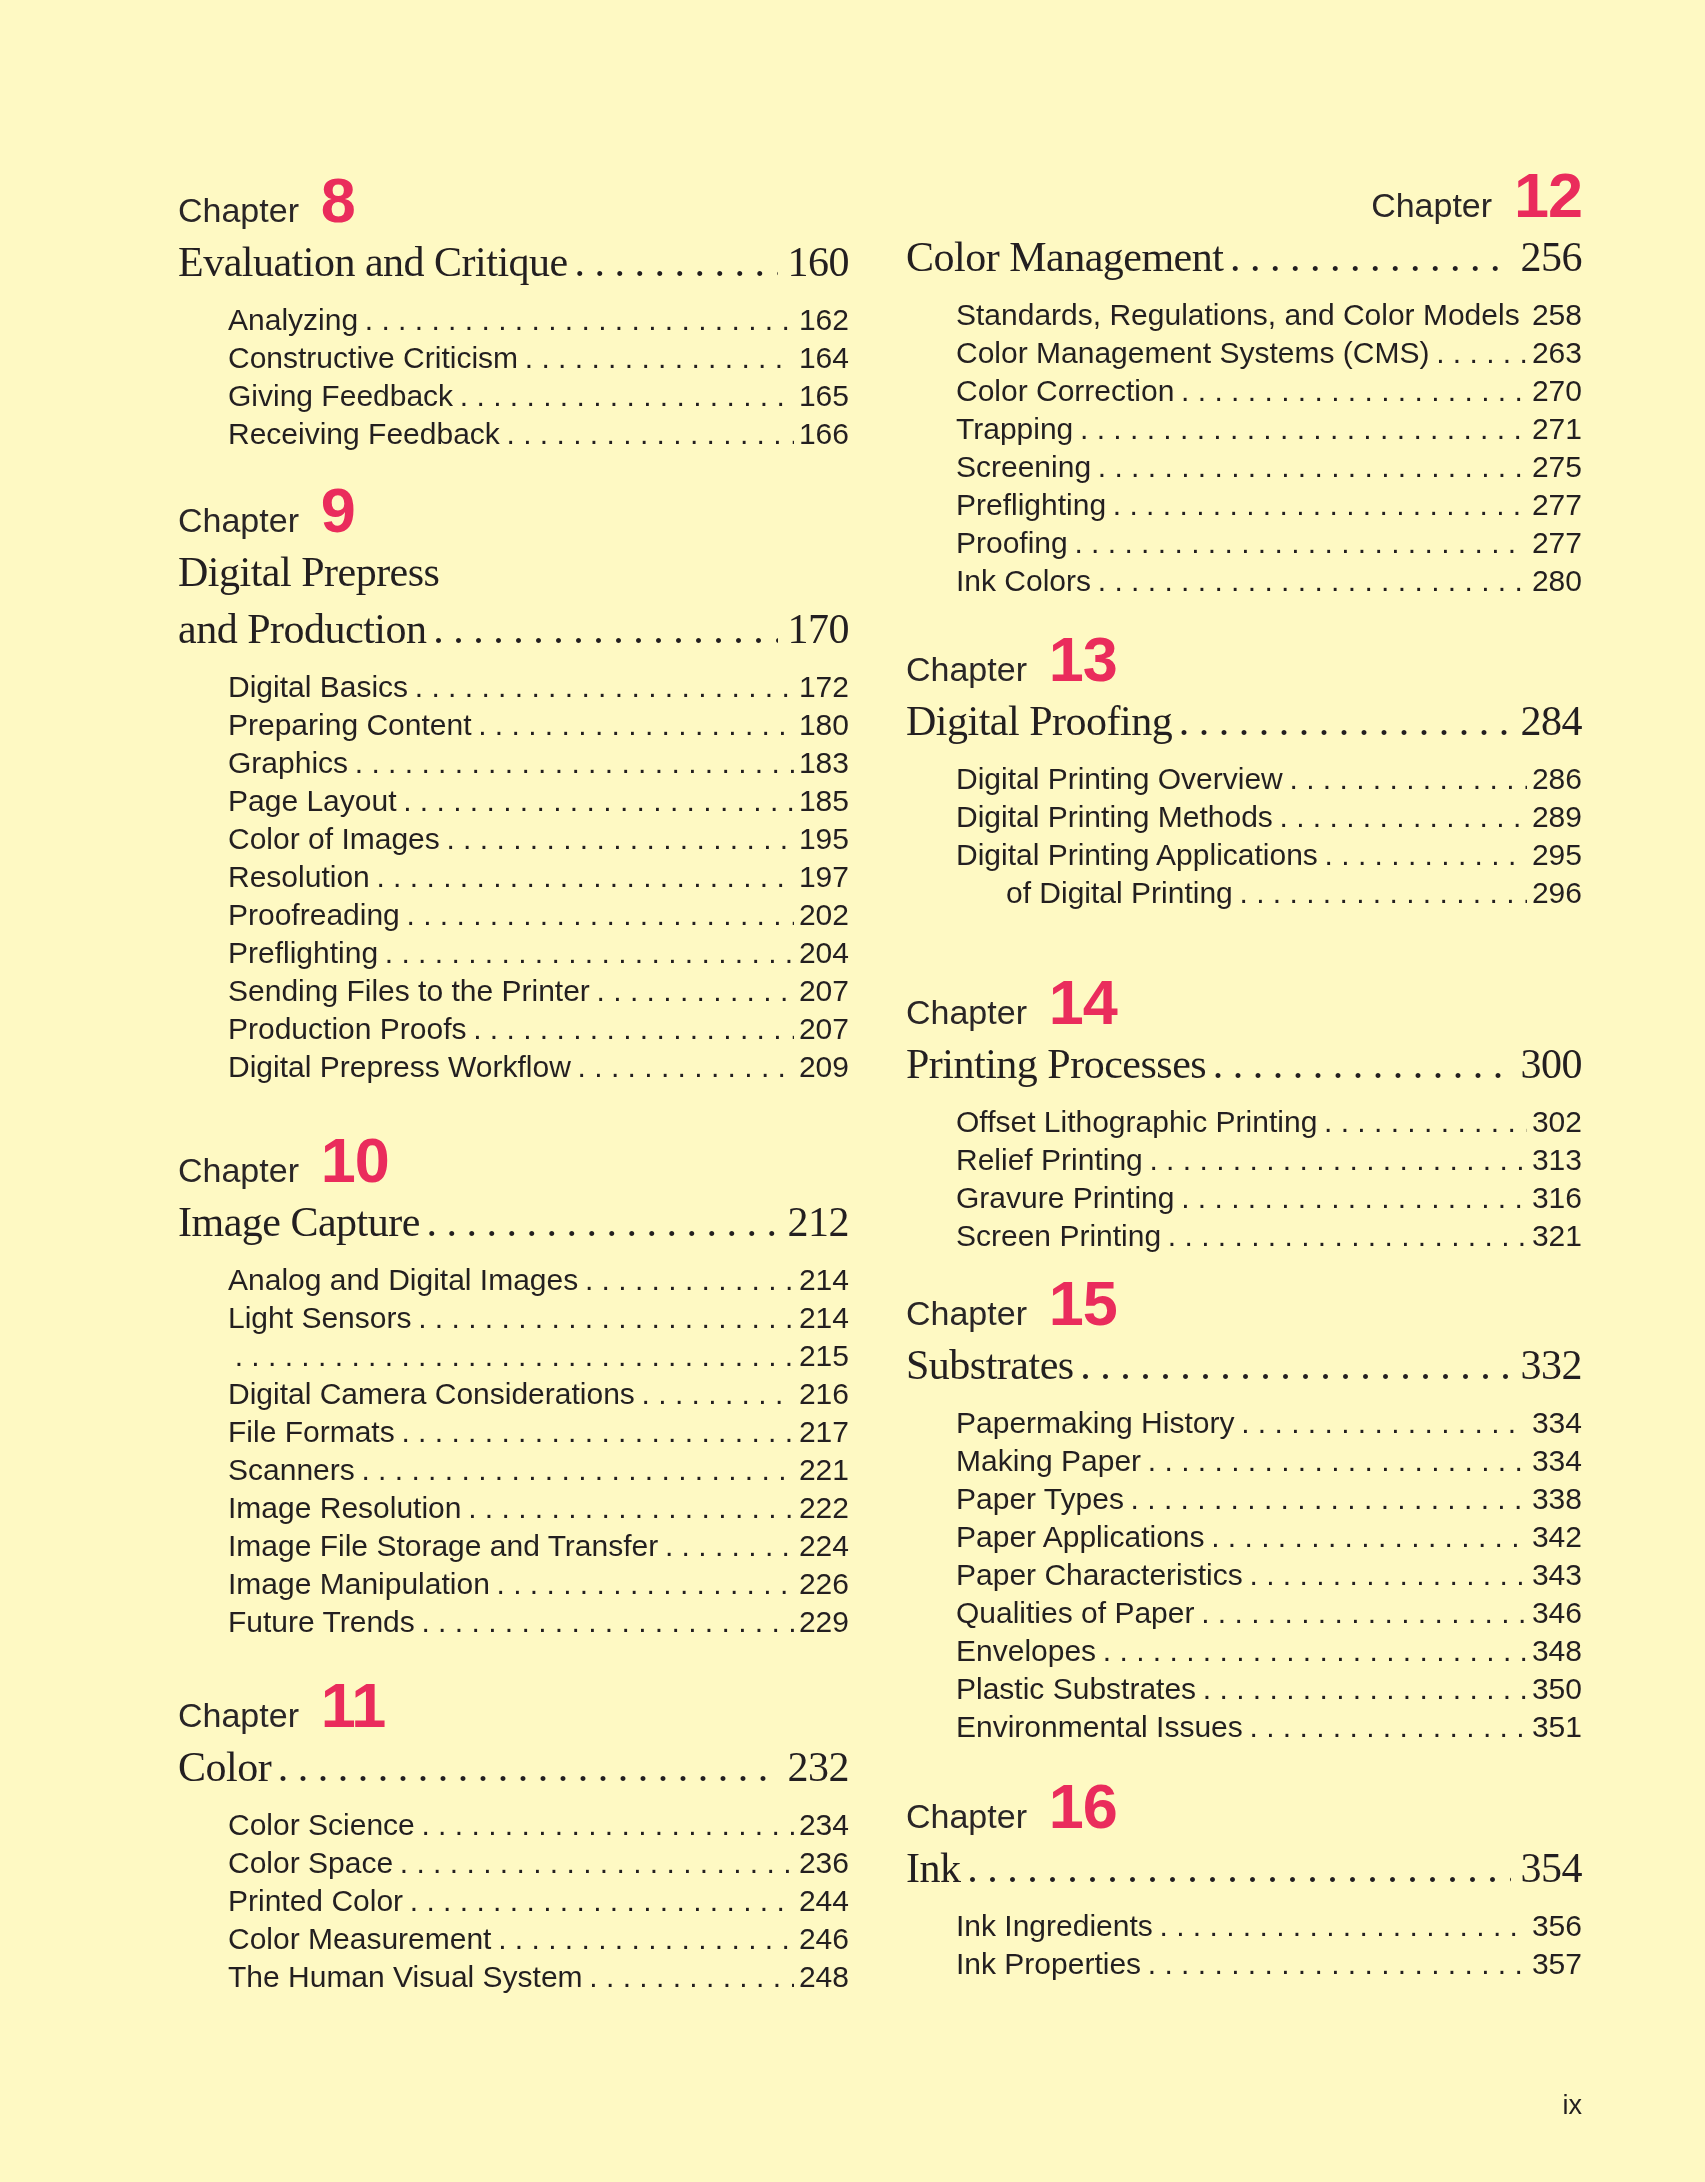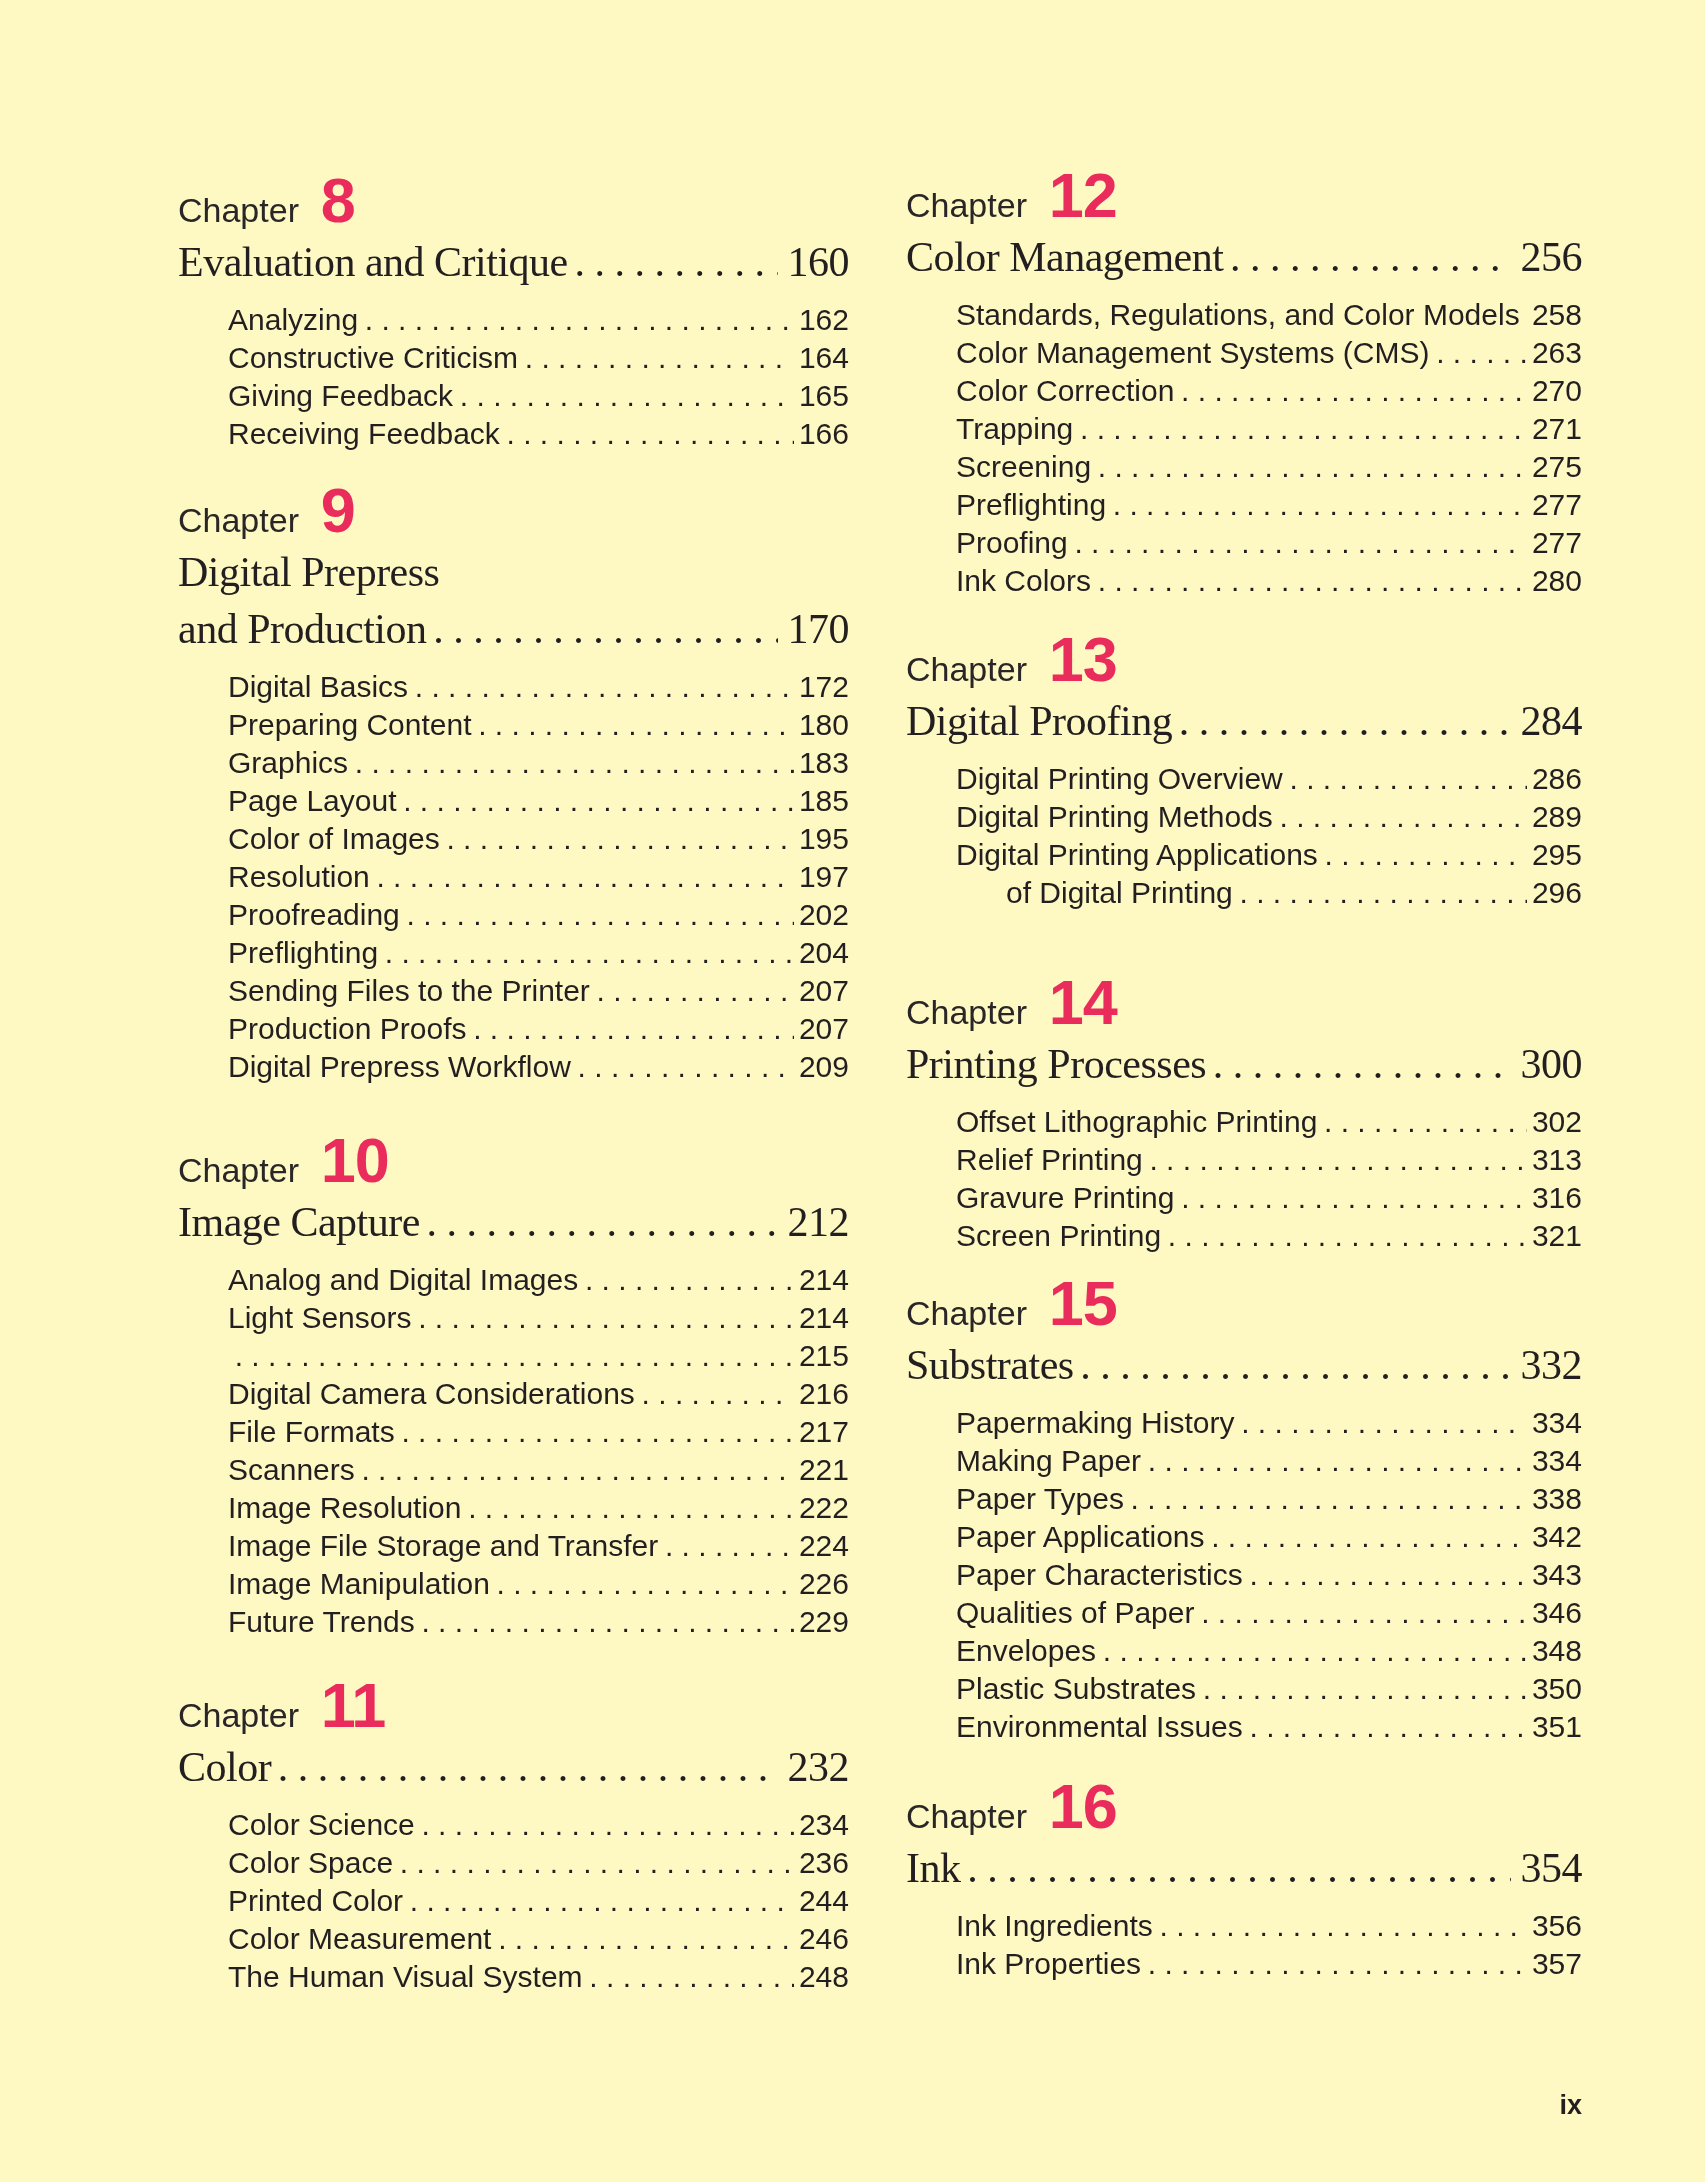--- a/index.html
+++ b/index.html
@@ -15,21 +15,21 @@
   .col { position: absolute; top: 0; height: 100%; }
   .col-left  { left: 178px; width: 671px; }
   .col-right { left: 906px; width: 676px; }
 
   .chapter { position: absolute; left: 0; right: 0; }
   
   #chapter-8  { top: 167px; }
   #chapter-9  { top: 477px; }
   #chapter-10 { top: 1127px; }
   #chapter-11 { top: 1672px; }
-  #chapter-12 { top: 162px; }
+  #chapter-12 { top: 162px; text-align: right; }
   #chapter-13 { top: 626px; }
   #chapter-14 { top: 969px; }
   #chapter-15 { top: 1270px; }
   #chapter-16 { top: 1773px; }
 
   .chap-label {
     height: 67px;
     line-height: 67px;
     white-space: nowrap;
     font-size: 34px;
@@ -73,21 +73,21 @@
 
   .folio {
     position: absolute;
     top: 2086px;
     left: 906px;
     width: 676px;
     height: 38px;
     line-height: 38px;
     text-align: right;
     font-size: 27px;
-    font-weight: bold;
+    font-weight: normal;
   }
 </style>
 </head>
 <body>
 
 <div class="page">
   <section class="col col-left">
       <div class="chapter" id="chapter-8">
     <div class="chap-label">
       <span class="chap-word">Chapter </span><span class="chap-num">8</span>

